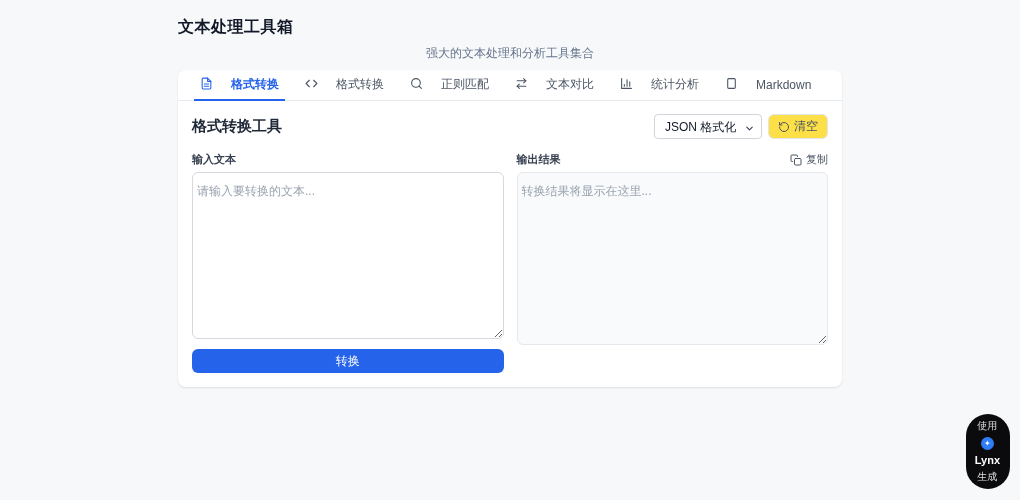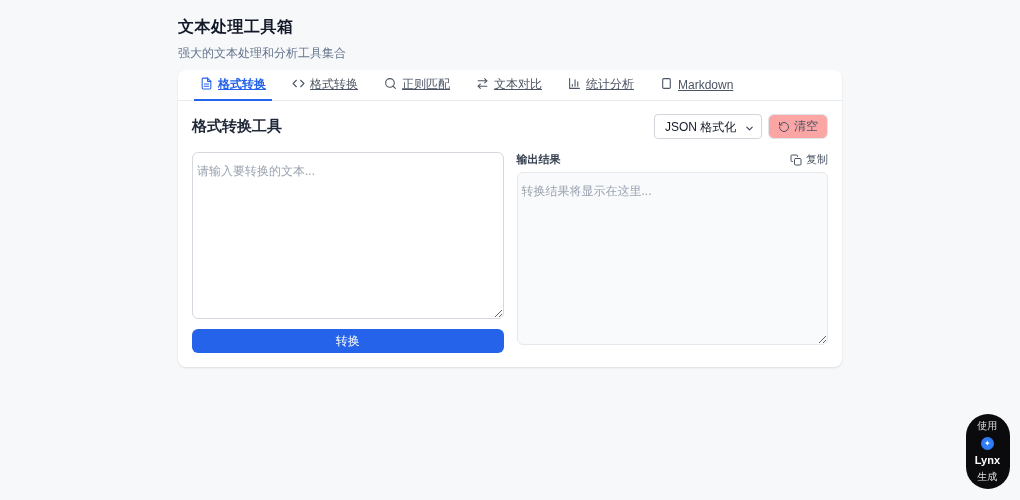--- a/index.html
+++ b/index.html
@@ -7,44 +7,44 @@
   body {
     font-family:"Liberation Sans","DejaVu Sans",sans-serif;
     background:#f7f8fa;
     position:relative;
     overflow:hidden;
   }
   .container { width:664px; margin:0 auto; padding-top:13px; }
 
   
   .page-title { font-size:16px; font-weight:700; color:#111827; line-height:28px; letter-spacing:.5px; }
-  .page-subtitle { font-size:12px; color:#64748b; margin-top:4px; line-height:16px; }
+  .page-subtitle { font-size:12px; color:#64748b; margin-top:4px; line-height:16px;text-align:center; }
 
   
   .card {
     margin-top:9px;
     background:#ffffff;
     border-radius:8px;
     box-shadow:0 1px 2px rgba(16,24,40,.06), 0 1px 3px rgba(16,24,40,.05);
   }
 
   
   .tabbar {
     display:flex; align-items:stretch; gap:14px;
     padding:0 16px;
     border-bottom:1px solid #e7eaee;
     height:31px;
   }
   .tab {
-    display:flex; align-items:center; gap:5px;
+    display:flex; align-items:center; gap:18px;
     font-size:12px; color:#4b5563;
     padding:0 6px;
     border-bottom:2px solid transparent;
     margin-bottom:-1px;
-    cursor:pointer; white-space:nowrap;text-decoration:underline;
+    cursor:pointer; white-space:nowrap;
   }
   .tab svg { width:13px; height:13px; stroke:currentColor; fill:none; stroke-width:2; stroke-linecap:round; stroke-linejoin:round; }
   .tab.active { color:#2563eb; border-bottom-color:#2563eb; font-weight:600; }
 
   
   .content { padding:13px 14px 14px; }
   .section-row { display:flex; align-items:center; justify-content:space-between; }
   .section-title { font-size:15px; font-weight:700; color:#1f2937; }
   .controls { display:flex; align-items:center; gap:6px; }
 
@@ -58,21 +58,21 @@
   }
   .select-wrap .chev {
     position:absolute; right:7px; top:6px; pointer-events:none;
     width:11px; height:11px; color:#374151;
   }
   .select-wrap .chev svg { width:11px; height:11px; stroke:currentColor; fill:none; stroke-width:2.4; stroke-linecap:round; stroke-linejoin:round; }
 
   .ghost-btn {
     display:inline-flex; align-items:center; gap:4px;
     font-family:inherit; font-size:12px; color:#4b5563;
-    background:#fca5a5; border:1px solid #e2e5ea; border-radius:6px;
+    background:#fde047; border:1px solid #e2e5ea; border-radius:6px;
     padding:4px 9px; height:25px; cursor:pointer;
   }
   .ghost-btn svg { width:12px; height:12px; stroke:currentColor; fill:none; stroke-width:2; stroke-linecap:round; stroke-linejoin:round; }
 
   
   .cols { display:flex; gap:13px; margin-top:13px; }
   .col { flex:1; min-width:0; }
   .label-row { display:flex; align-items:center; justify-content:space-between; height:15px; margin-bottom:5px; }
   .field-label { font-size:11px; font-weight:600; color:#374151; }
   .copy-btn {
@@ -198,20 +198,23 @@
                 </svg>
               </span>
             <span>清空</span>
           </button>
         </div>
       </div>
 
       <div class="cols">
 
         <div class="col">
+          <div class="label-row">
+            <span class="field-label">输入文本</span>
+          </div>
           <textarea class="input-area" placeholder="请输入要转换的文本..." style=""></textarea>
           <button class="convert-btn">转换</button>
         </div>
 
         <div class="col">
           <div class="label-row">
             <span class="field-label">输出结果</span>
             <button class="copy-btn">
               <span style="display:inline-flex">
                   <svg viewBox="0 0 24 24">

